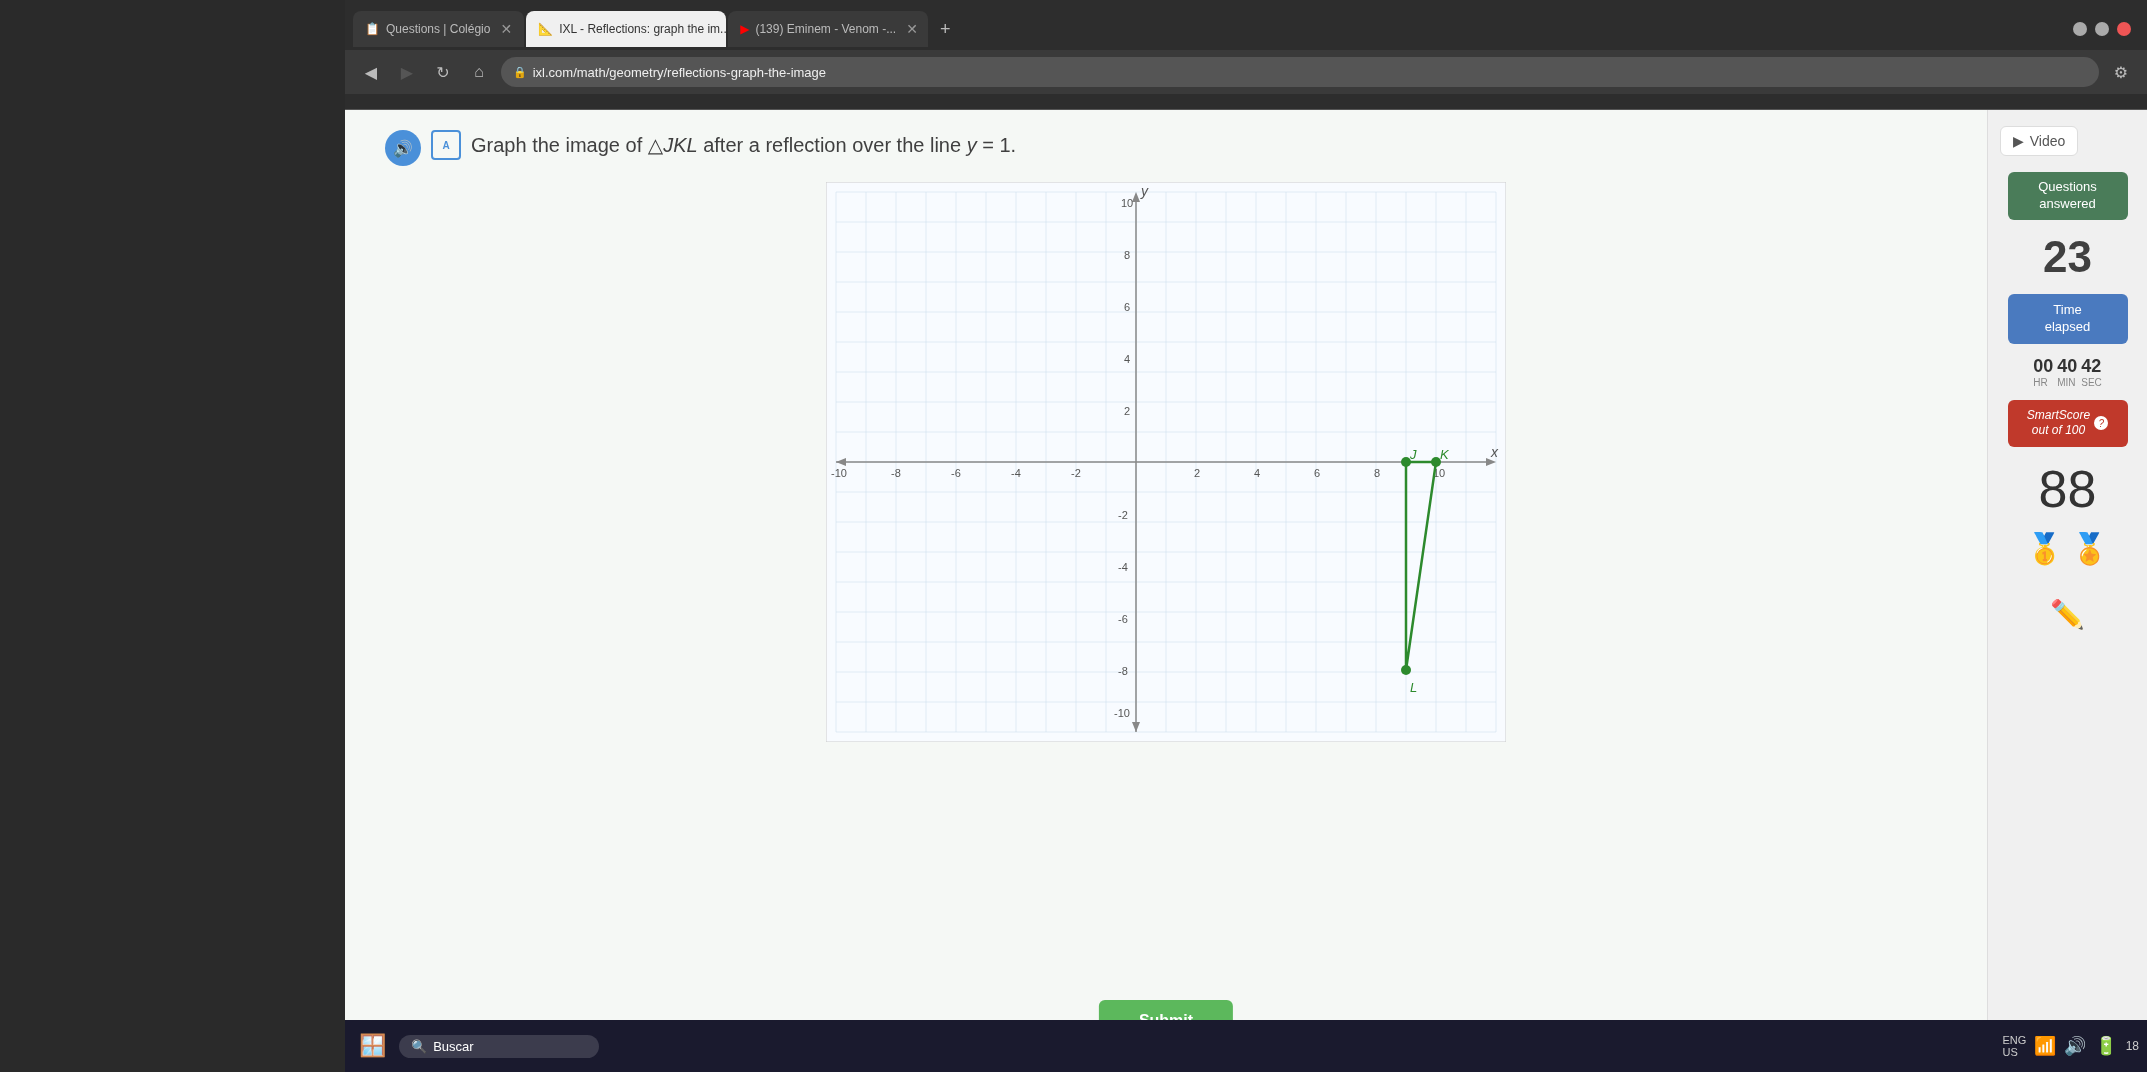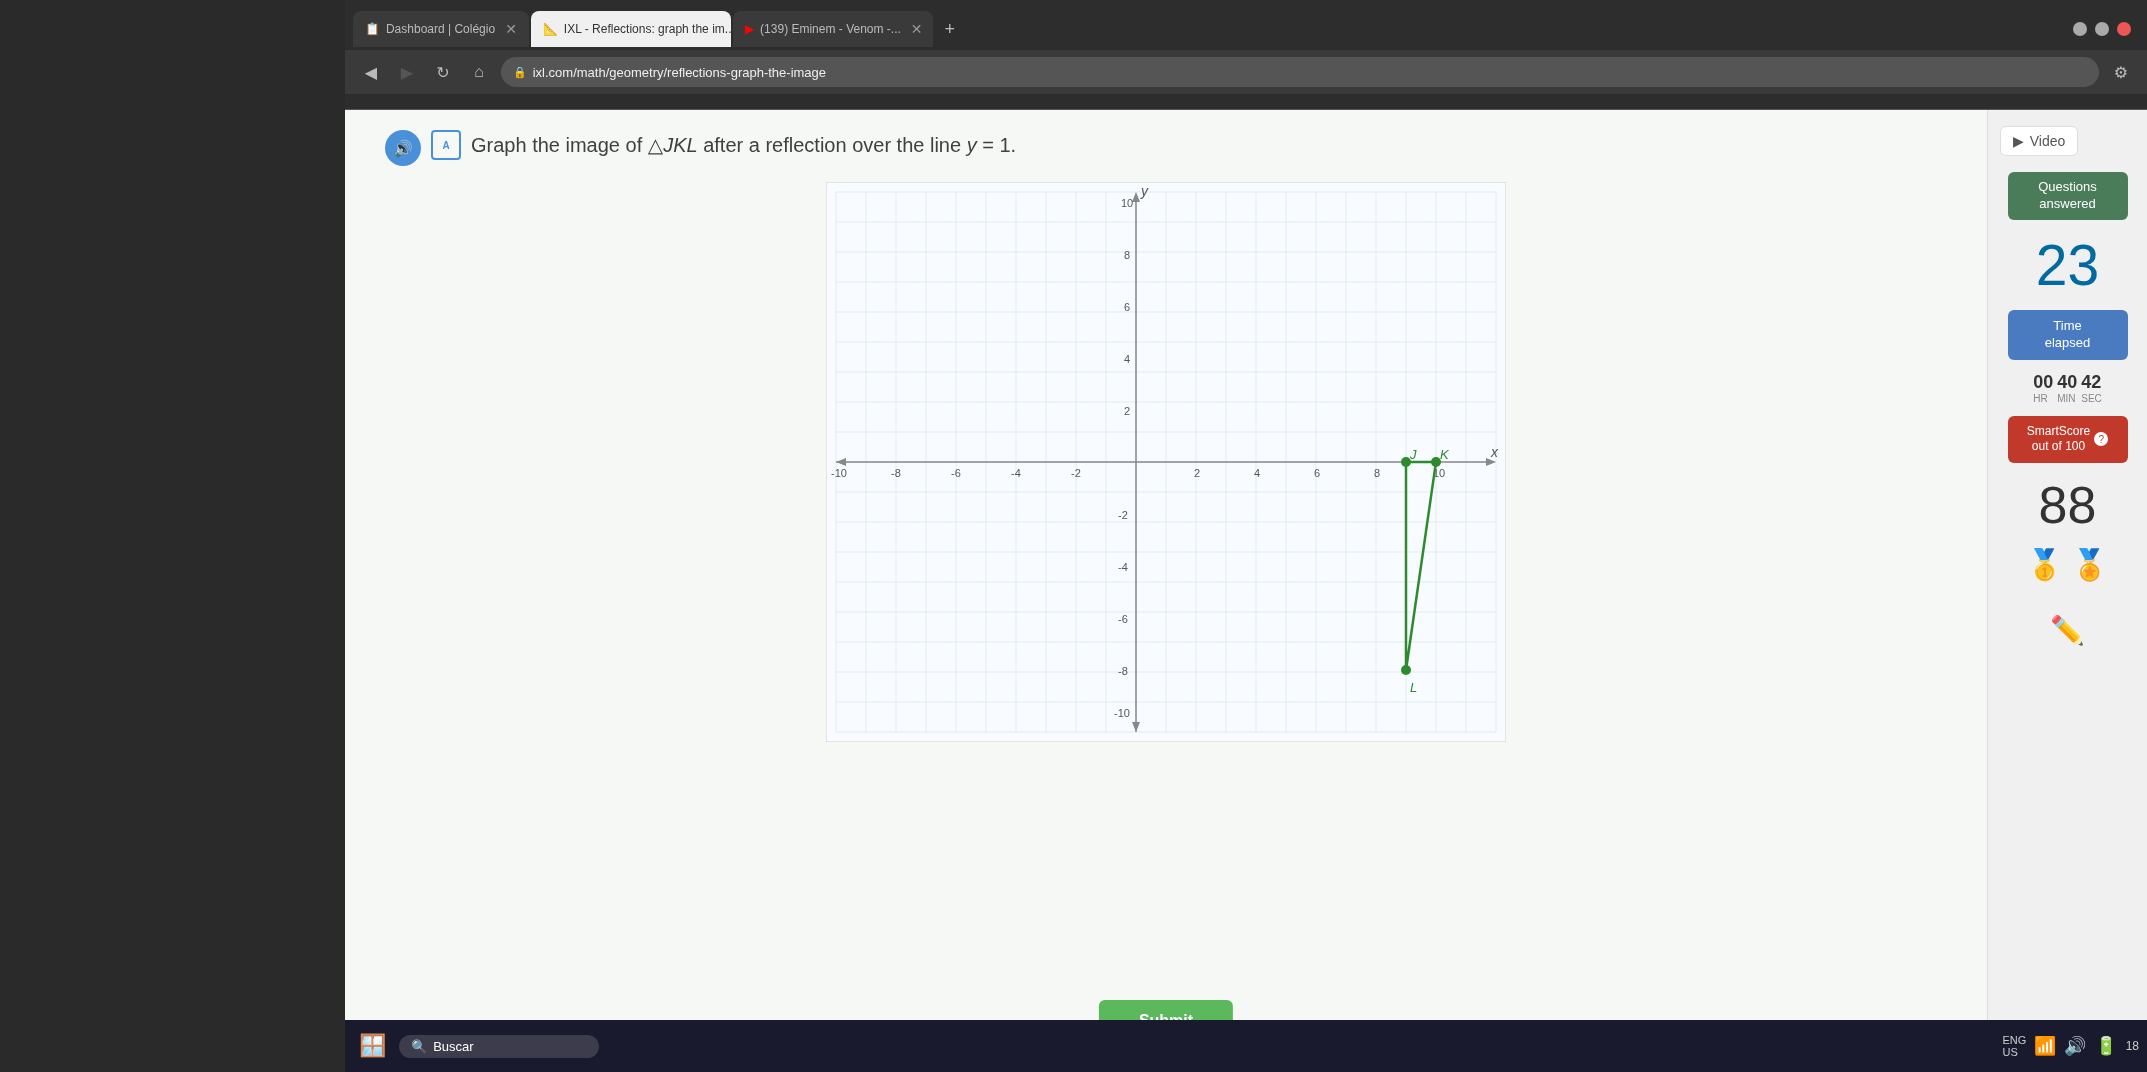--- a/index.html
+++ b/index.html
@@ -224,23 +224,23 @@
       border-radius: 6px;
       padding: 7px 12px;
       font-size: 13px;
       cursor: pointer;
       text-align: center;
       line-height: 1.3;
       width: 120px;
     }
 
     .questions-count {
-      font-size: 57px;
-      font-weight: normal;
-      color: #0369a1;
+      font-size: 44px;
+      font-weight: bold;
+      color: #404040;
     }
 
     .time-elapsed-btn {
       background: #4a7abf;
       color: white;
       border: none;
       border-radius: 6px;
       padding: 8px 20px;
       font-size: 13px;
       cursor: pointer;
@@ -280,20 +280,21 @@
       padding: 8px 12px;
       font-size: 12px;
       cursor: pointer;
       text-align: center;
       line-height: 1.3;
       width: 120px;
       display: flex;
       align-items: center;
       gap: 4px;
       justify-content: center;
+      font-style: italic;
     }
 
     .score-value {
       font-size: 52px;
       font-weight: normal;
       color: #333;
     }
 
     .medals {
       display: flex;
@@ -399,21 +400,21 @@
 </head>
 <body>
 
 <div class="left-panel"></div>
 
 <div class="browser-chrome">
   <div class="tab-bar">
 
     <div class="tab inactive">
       <span>📋</span>
-      <span>Dashboard | Colégio</span>
+      <span>Questions | Colégio</span>
       <span class="tab-close">✕</span>
     </div>
 
     <div class="tab active">
       <span>📐</span>
       <span>IXL - Reflections: graph the im...</span>
 
     </div>
 
     <div class="tab inactive">

